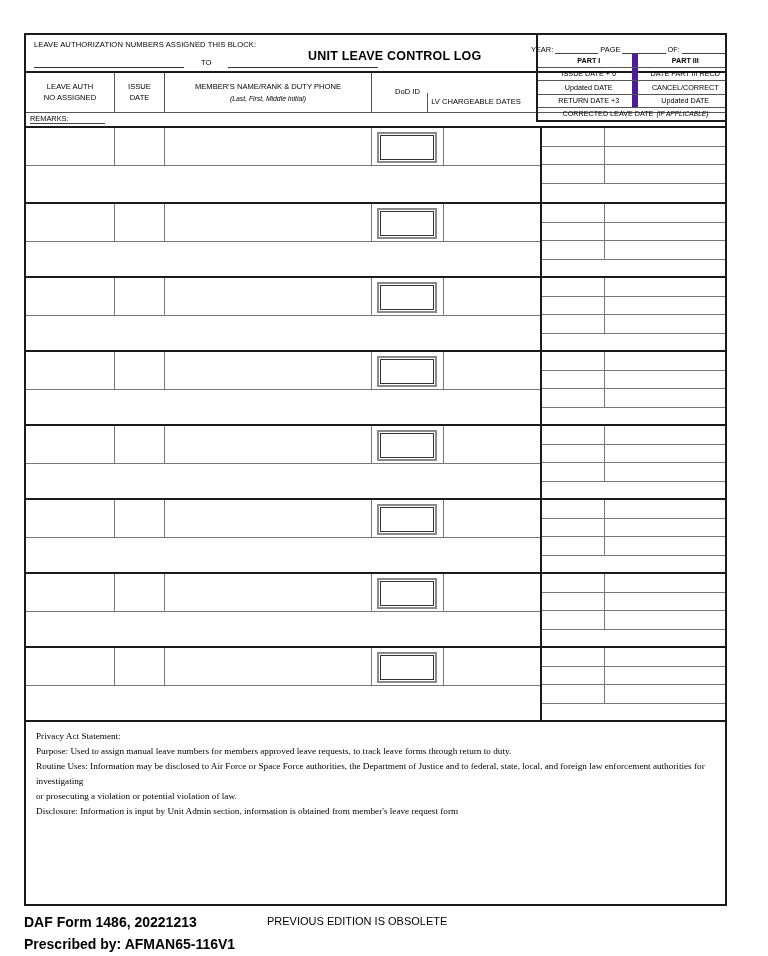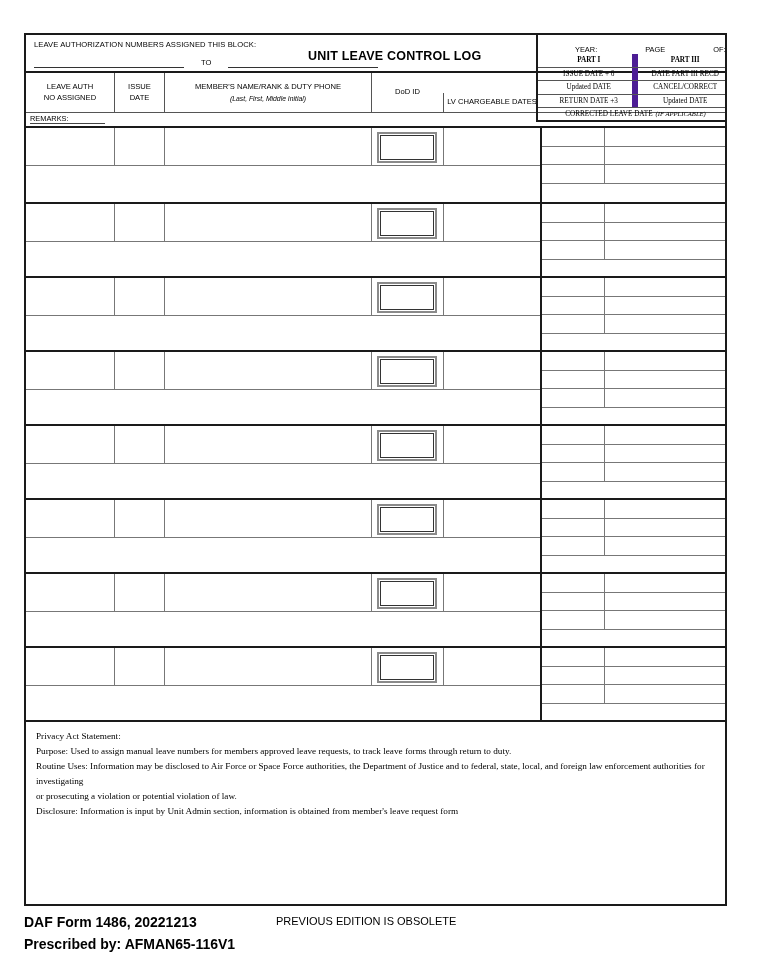--- a/index.html
+++ b/index.html
@@ -51,21 +51,21 @@
     white-space:nowrap;
   }
 
   .ypo{
     position:absolute; left:505px; top:5px;
     width:196px; height:14px;
     font-family:"Liberation Sans", sans-serif;
     font-size:7.4px;
     display:flex; align-items:flex-end;
   }
-  .ypo span.lbl{white-space:nowrap;margin-left:44px;}
+  .ypo span.lbl{white-space:nowrap;}
   .ypo span.ln{flex:1;border-bottom:1px solid #444;height:11px;margin:0 2px;}
 
   
   .colhdr{
     position:relative; height:40px;
     border-bottom:1px solid #555;
     box-sizing:border-box;
   }
   .colhdr .cell{
     position:absolute; top:0; bottom:0;
@@ -100,21 +100,21 @@
   }
   .rh-row{
     display:flex; height:13.5px;
     border-bottom:1px solid #555;
     box-sizing:border-box;
   }
   .rh-row.thick{border-bottom:2px solid #1a1a1a;}
   .rh-row .c{
     flex:1 1 50%;
     display:flex;align-items:center;justify-content:center;
-    font-family:Liberation Serif, serif;
+    font-family:Liberation Sans, sans-serif;
     font-size:7.2px; white-space:nowrap;
     box-sizing:border-box;
     padding-left:8px;
   }
   .rh-row .c.b{font-weight:bold;}
   .rh-row .c + .c{border-left:6px solid #4c1d95;}
   .rh-row.full .c{flex:1 1 100%;}
   .rh-row .c .ital{font-style:italic;font-size:6.6px;margin-left:3px;}
   .rh-left-border{border-left:2px solid #1a1a1a;}
 
@@ -191,21 +191,21 @@
   .footer{
     position:absolute;
     left:24px; top:912px; width:703px;
     font-family:"Liberation Sans", sans-serif;
   }
   .foot-left{
     position:absolute; left:0; top:0;
     font-weight:bold; font-size:14px; line-height:1.55;
   }
   .foot-center{
-    position:absolute; left:252px; top:3px;
+    position:absolute; left:243px; top:3px;
     font-size:11px;
   }
 </style>
 </head>
 <body>
 
 <div class="page">
 
   <div class="form-frame">
 
@@ -239,21 +239,21 @@
         <div>ISSUE</div>
         <div>DATE</div>
       </div>
       <div class="cell bl" style="left:138px;width:207px;">
         <div>MEMBER'S NAME/RANK &amp; DUTY PHONE</div>
         <div class="sub">(Last, First, Middle Initial)</div>
       </div>
       <div class="cell bl" style="left:345px;width:72px;">
         <div>DoD ID</div>
       </div>
-      <div class="cell bl" style="left:417px;width:97px;margin-top:20px;">
+      <div class="cell bl" style="left:401px;width:97px;margin-top:20px;">
         <div>LV CHARGEABLE DATES</div>
       </div>
     </div>
 
     <div class="remarks-strip">
       <span class="rk">REMARKS:</span>
     </div>
 
     <div class="right-head rh-left-border">
       <div class="rh-row" style="margin-top:19px;">

